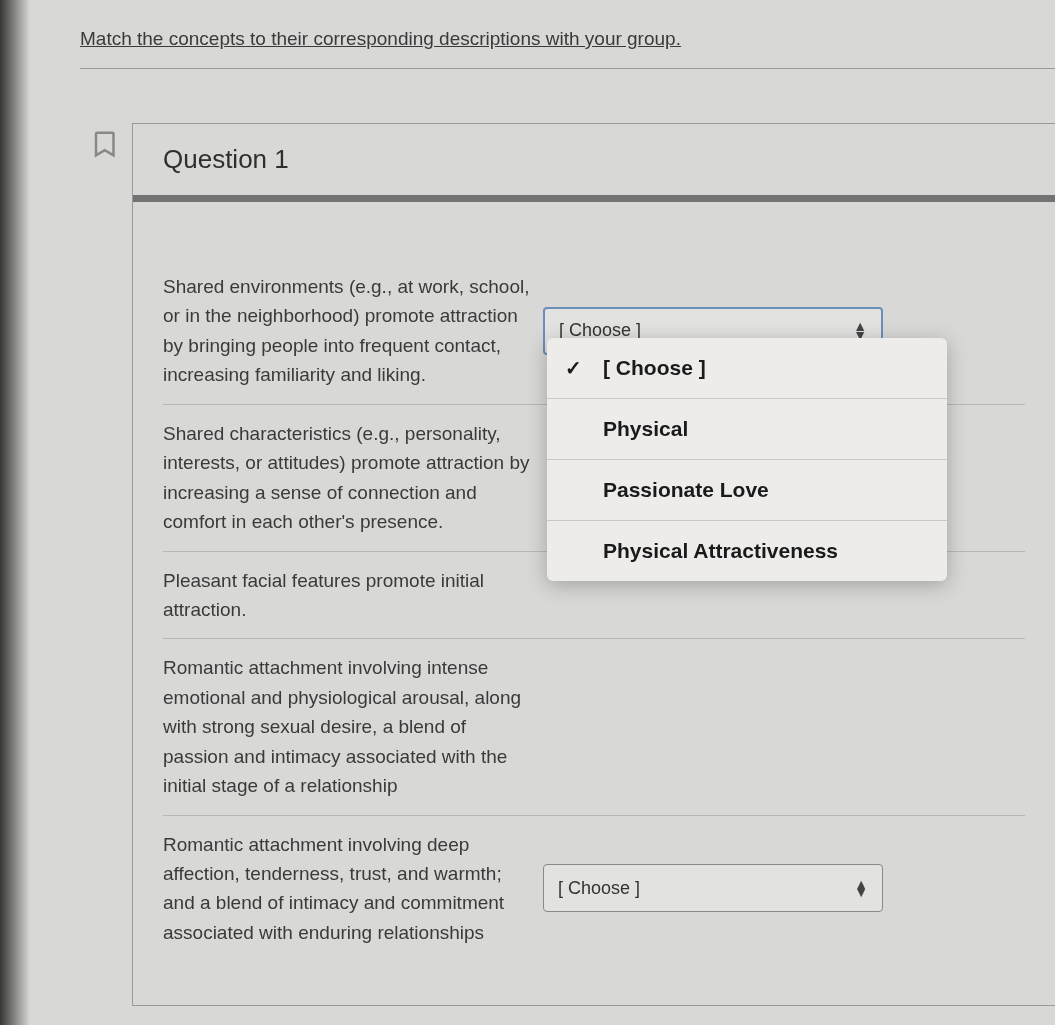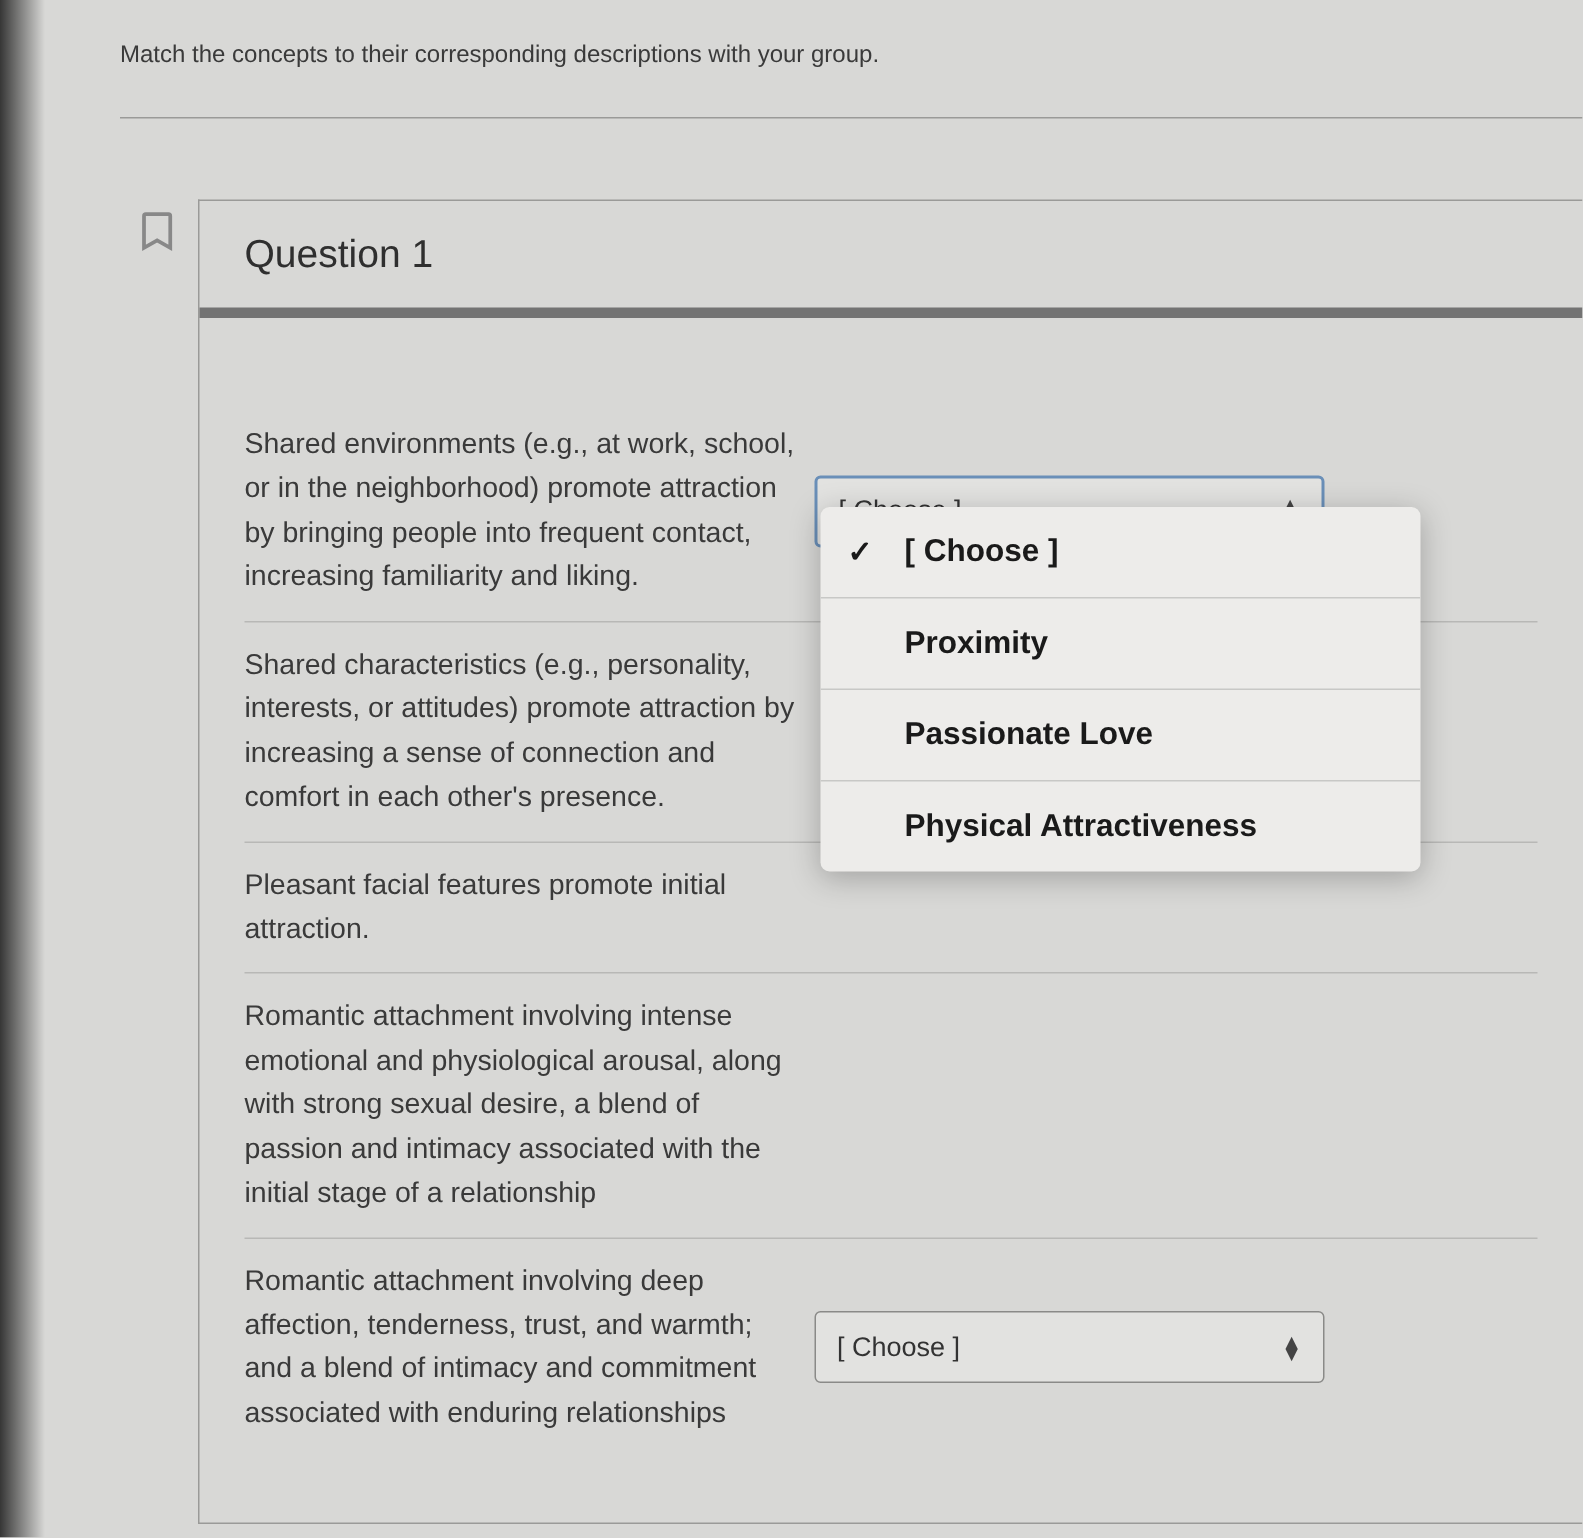--- a/index.html
+++ b/index.html
@@ -8,25 +8,26 @@
     background: #d8d8d6;
     width: 1055px;
     height: 1025px;
     overflow: hidden;
     position: relative;
   }
   .page {
     padding: 28px 0 0 80px;
   }
   .instruction {
-    font-size: 16px;
+    font-size: 19px;
     color: #3a3a3a;
-    padding-bottom: 32px;
+    padding-bottom: 18px;
     border-bottom: 1px solid #9a9a98;
     margin-right: 0;
+    text-decoration: underline;
   }
   .question-wrap {
     display: flex;
     align-items: flex-start;
     margin-top: 54px;
   }
   .flag-col {
     width: 52px;
     padding-top: 6px;
     display: flex;
@@ -205,21 +206,21 @@
     </div>
   </div>
 </div>
 
 <div class="dropdown">
   <div class="dd-item">
     <span class="check">✓</span>
     <span>[ Choose ]</span>
   </div>
   <div class="dd-item">
-    <span>Proximity</span>
+    <span>Physical</span>
   </div>
   <div class="dd-item">
     <span>Passionate Love</span>
   </div>
   <div class="dd-item">
     <span>Physical Attractiveness</span>
   </div>
 </div>
 
 </body></html>

